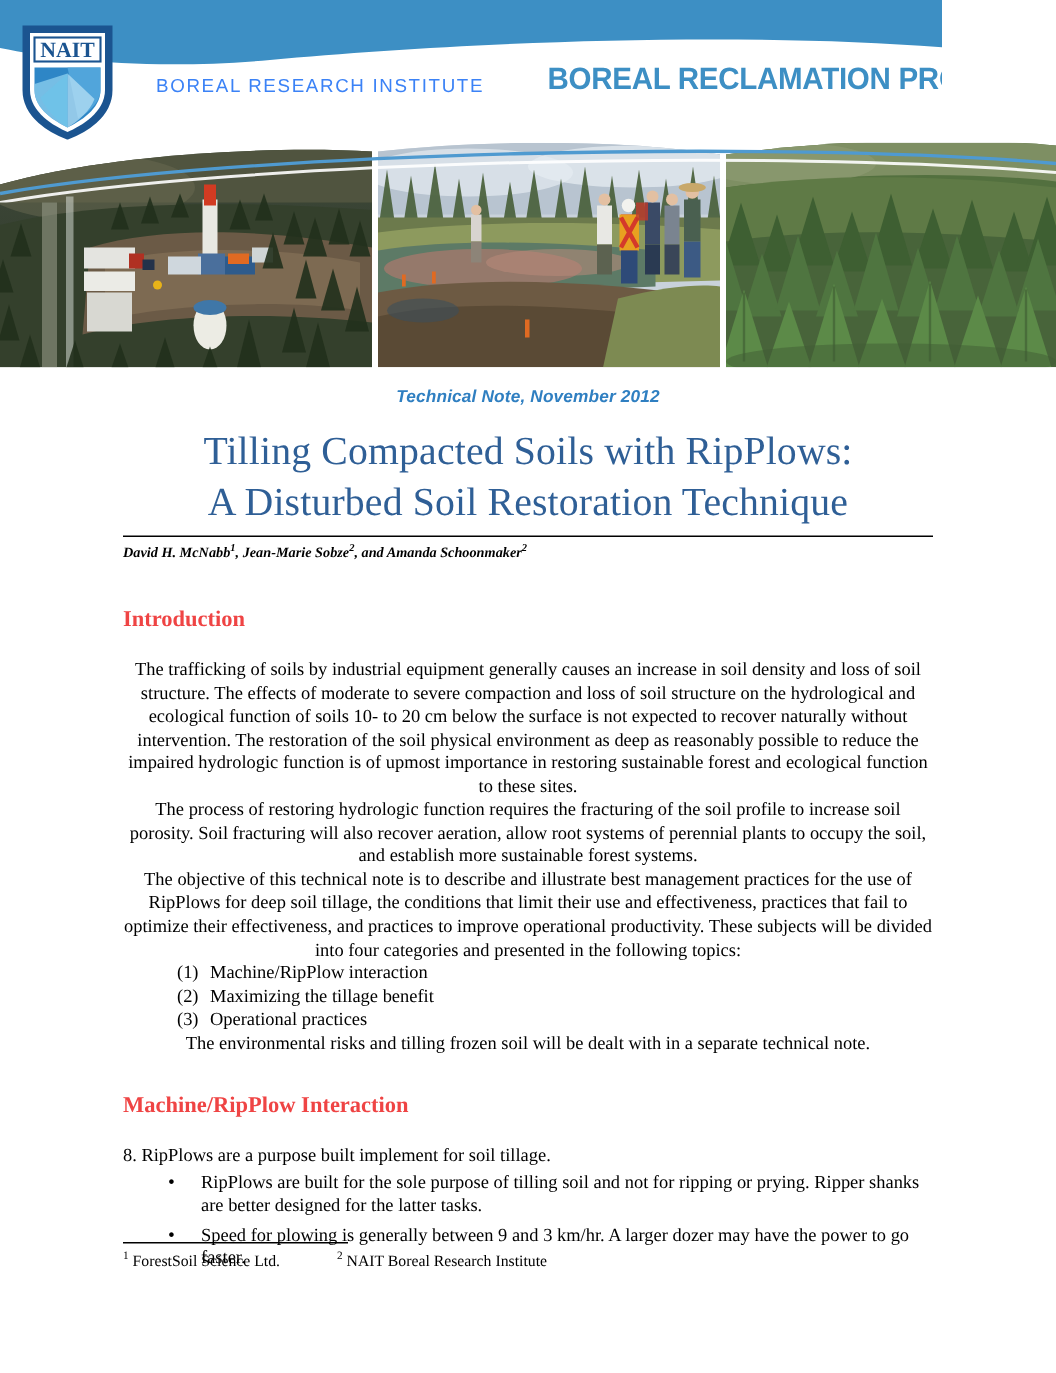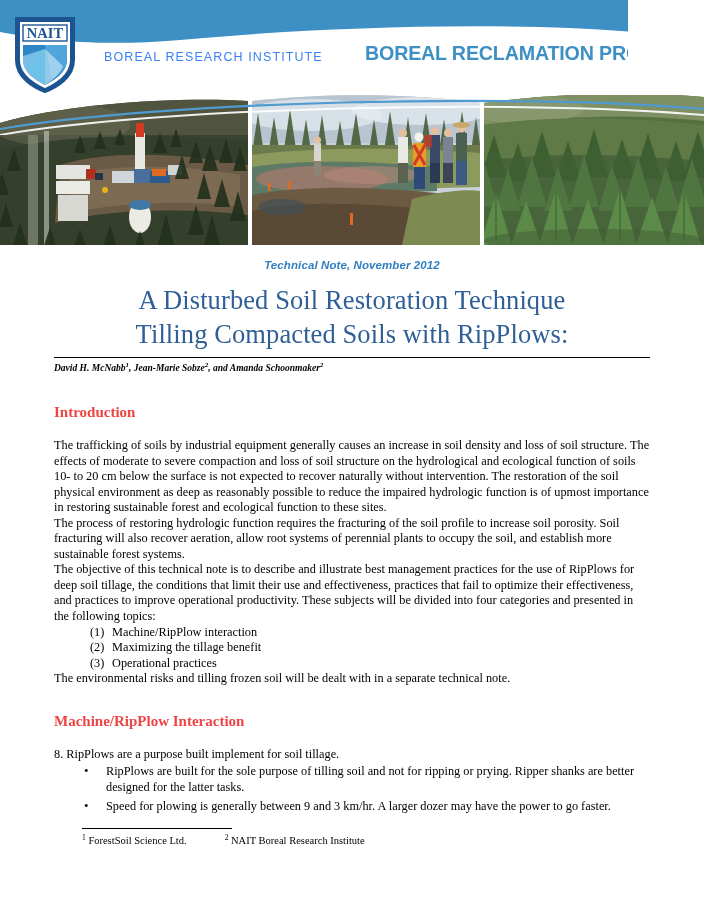--- a/index.html
+++ b/index.html
@@ -90,21 +90,21 @@
     overflow: hidden;
   }
   .photo.p1 { width: 248px; }
   .photo.p2 { width: 228px; }
   .photo.p3 { width: 220px; }
   .photo svg { display: block; }
 
   
   .doc {
     position: relative;
-    padding: 0 54px;
+    padding: 0 82px;
     box-sizing: border-box;
     width: 704px;
   }
   .tech-note {
     margin-top: 14px;
     text-align: center;
     font-family: "Liberation Sans", sans-serif;
     font-style: italic;
     font-weight: bold;
     font-size: 11.5px;
@@ -143,21 +143,21 @@
     font-size: 15px;
     color: #ef4444;
     margin-top: 31px;
   }
   .section-head.second { margin-top: 26px; }
 
   p.body-par {
     margin: 0;
     font-size: 12.3px;
     line-height: 1.265;
-    text-align: left;
+    text-align: center;
     color: #000;
   }
   .par-block { margin-top: 17px; }
   .par-block p + p { margin-top: 0; }
 
   ol.topics {
     list-style: none;
     margin: 0;
     padding: 0 0 0 36px;
     font-size: 12.3px;
@@ -443,22 +443,22 @@
     <path d="M0,34 C160,6 520,-2 704,14" stroke="#4f9ad0" stroke-width="2.2" fill="none"></path>
     <path d="M0,40 C160,12 520,4 704,20" stroke="#ffffff" stroke-width="2" fill="none" opacity="0.9"></path>
   </svg>
 </div>
 
 <div class="doc">
 
   <div class="tech-note">Technical Note, November 2012</div>
 
   <div class="title">
+    <div>Tilling Compacted Soils with RipPlows:</div>
     <div>A Disturbed Soil Restoration Technique</div>
-    <div>Tilling Compacted Soils with RipPlows:</div>
   </div>
 
   <hr class="title-rule">
 
   <div class="authors">
     <span>David H.  McNabb</span><sup>1</sup><span>, </span><span>Jean-Marie Sobze</span><sup>2</sup><span>, and </span><span>Amanda Schoonmaker</span><sup>2</sup>
   </div>
 
   <div class="section-head">Introduction</div>
 

